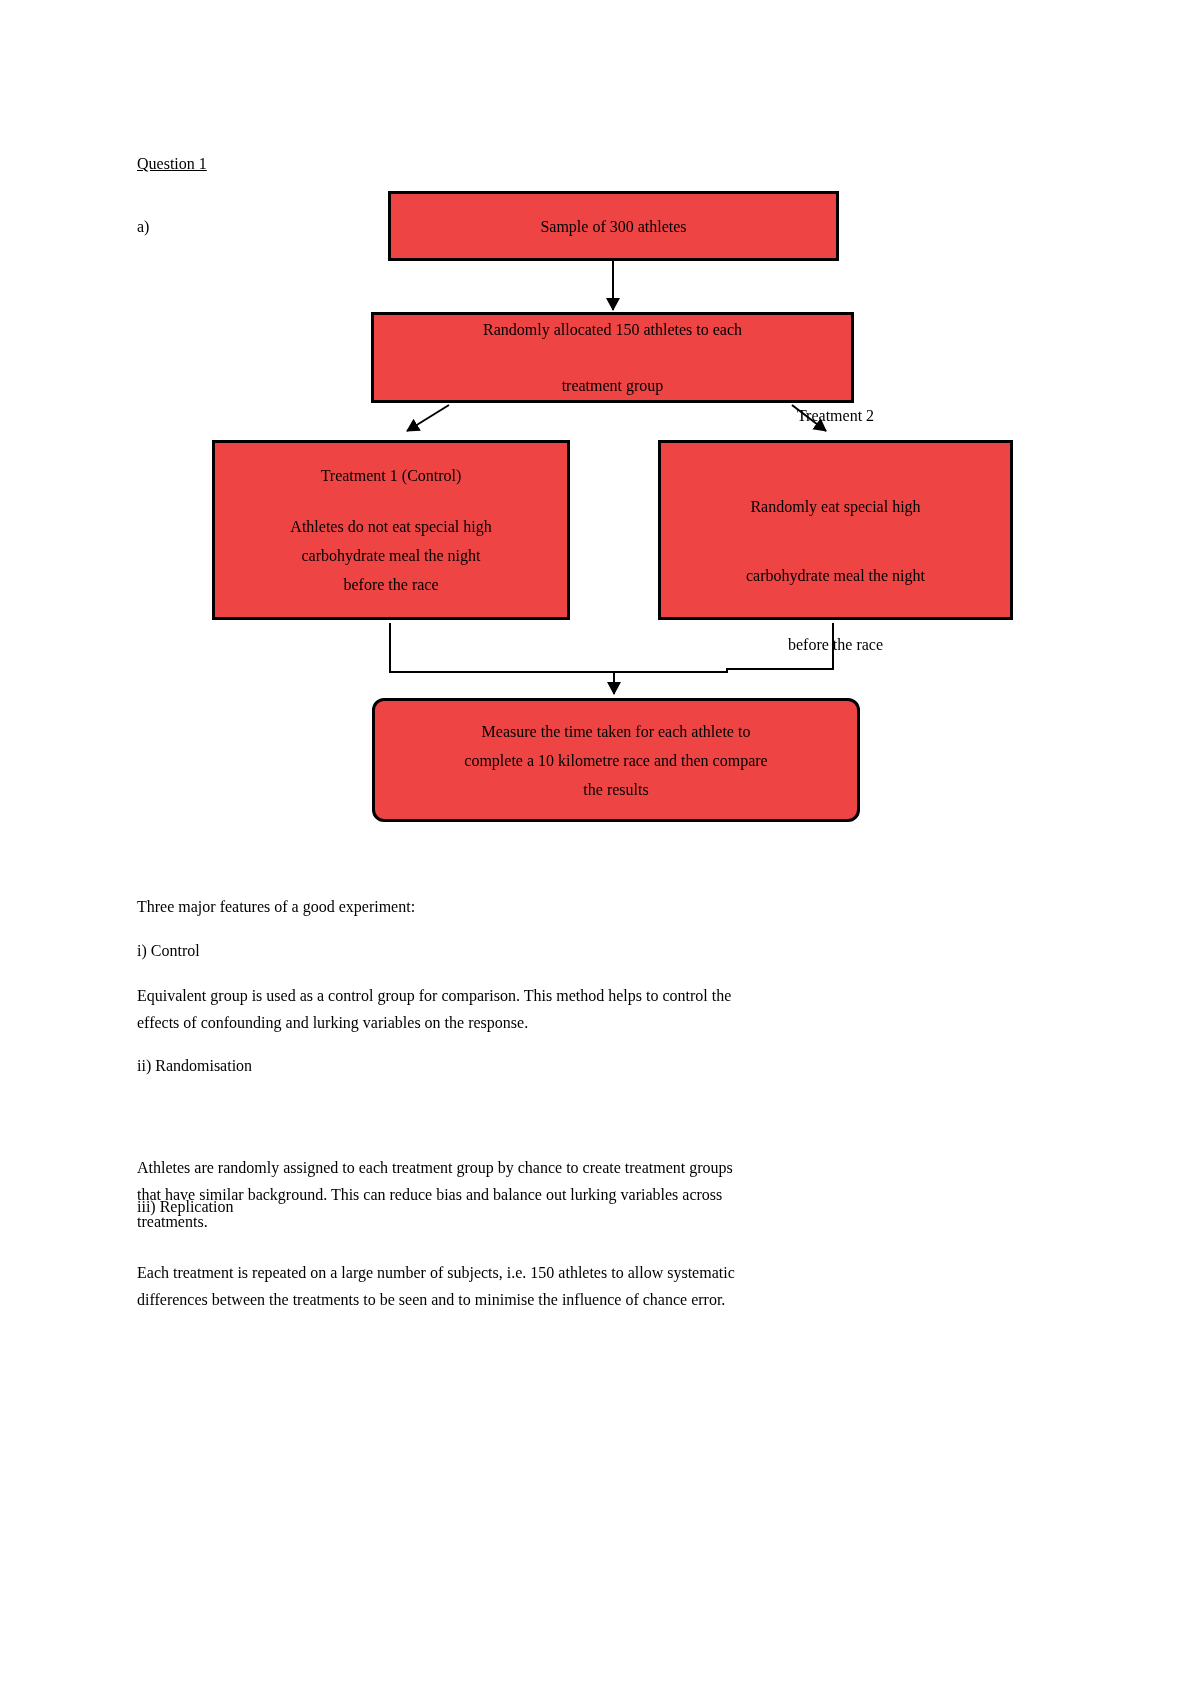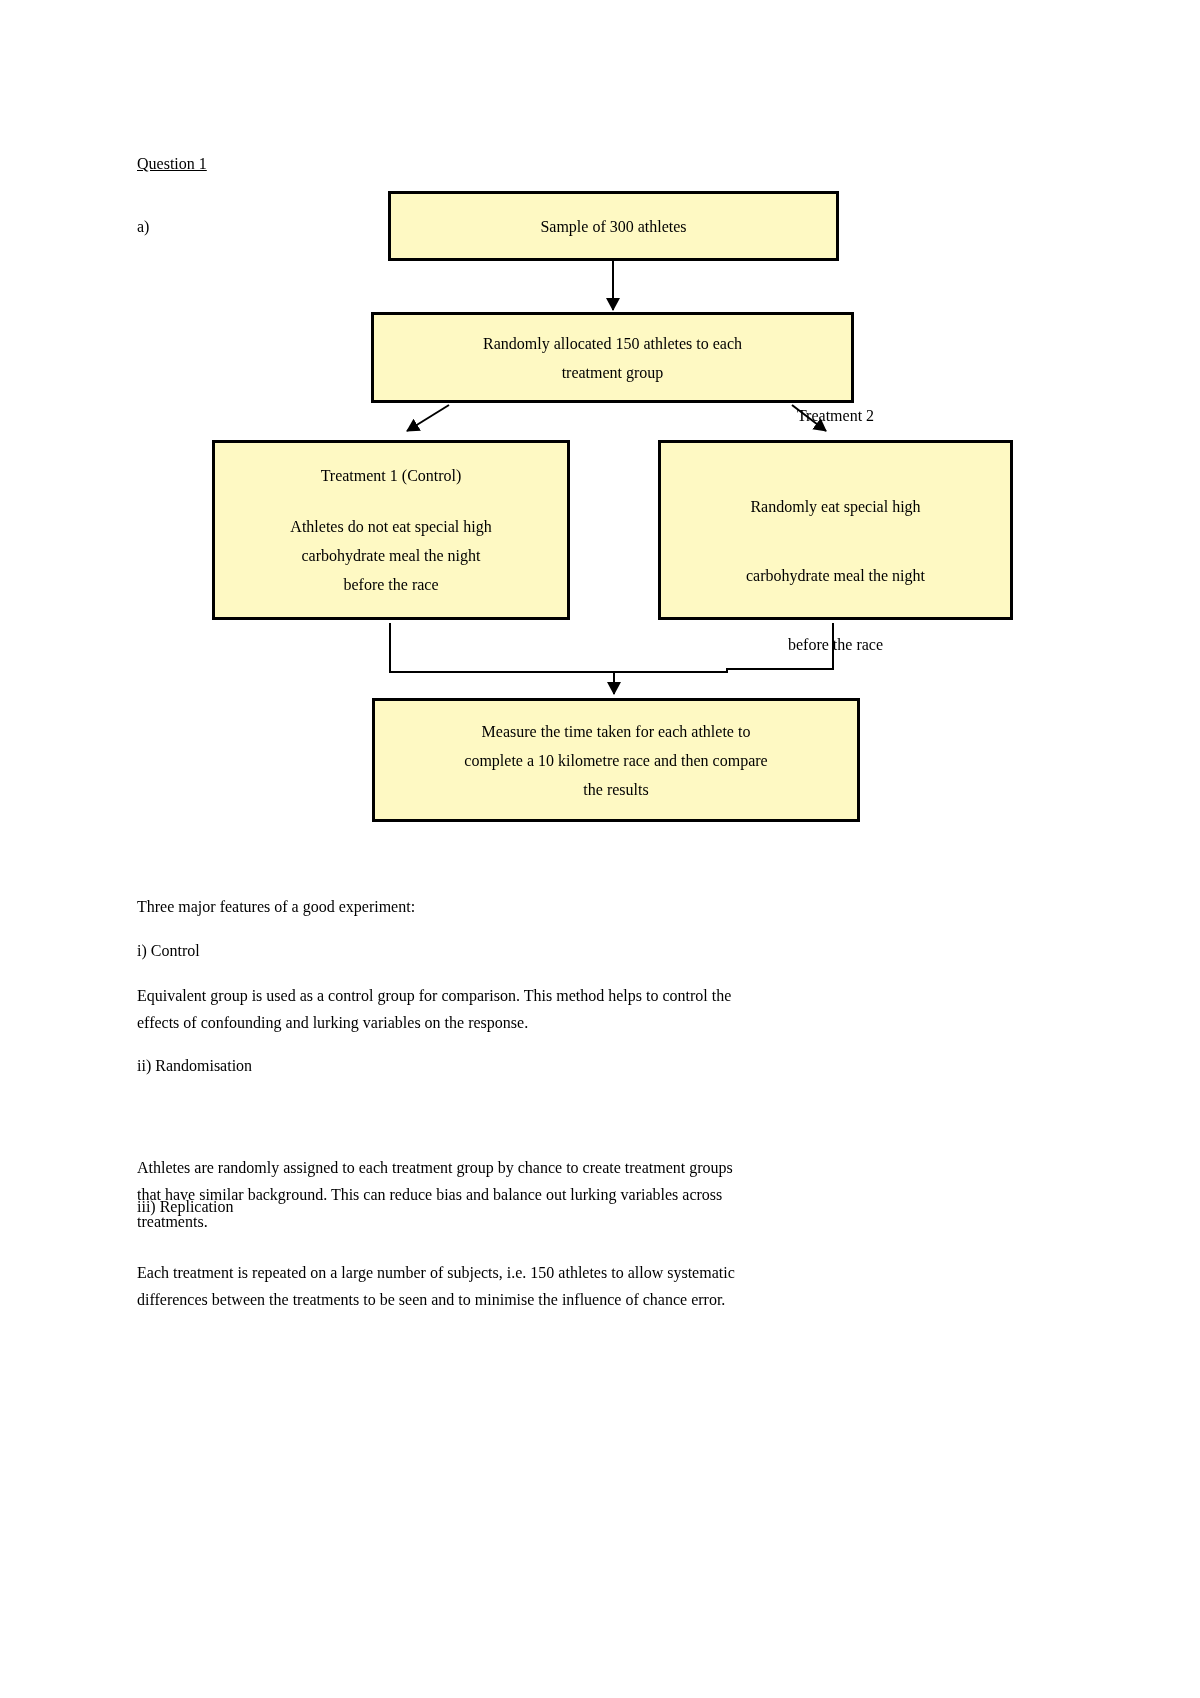--- a/index.html
+++ b/index.html
@@ -19,34 +19,34 @@
     text-decoration:underline;
     white-space:nowrap;
   }
   .part-a{left:137px; top:218px; white-space:nowrap;}
 
   
   .fbox{
     position:absolute;
     box-sizing:border-box;
     border:3px solid #000000;
-    background:#fef9c3;
+    background:#ef4444;
     display:flex;
     flex-direction:column;
     align-items:center;
     justify-content:center;
     text-align:center;
     line-height:29px;
   }
   .fbox .bline{white-space:nowrap;}
   .box-sample  {left:388px; top:191px; width:451px; height:70px;}
-  .box-allocate{left:371px; top:312px; width:483px; height:91px;}
+  .box-allocate{left:371px; top:312px; width:483px; height:91px;justify-content:space-between;}
   .box-t1      {left:212px; top:440px; width:358px; height:180px;}
   .box-t2      {left:658px; top:440px; width:355px; height:180px;gap:40px;}
-  .box-measure {left:372px; top:698px; width:488px; height:124px;}
+  .box-measure {left:372px; top:698px; width:488px; height:124px;border-radius:12px;}
   .fbox .btitle{margin-bottom:22px; white-space:nowrap;}
 
   .connectors{left:0; top:0; width:1200px; height:900px; pointer-events:none;}
 
   
   .tline{position:absolute; left:137px; line-height:27px; white-space:nowrap;}
   .para{position:absolute; left:137px; line-height:27px;}
   .para .pline{white-space:nowrap;}
   .hl{
     background:#ffff00;

